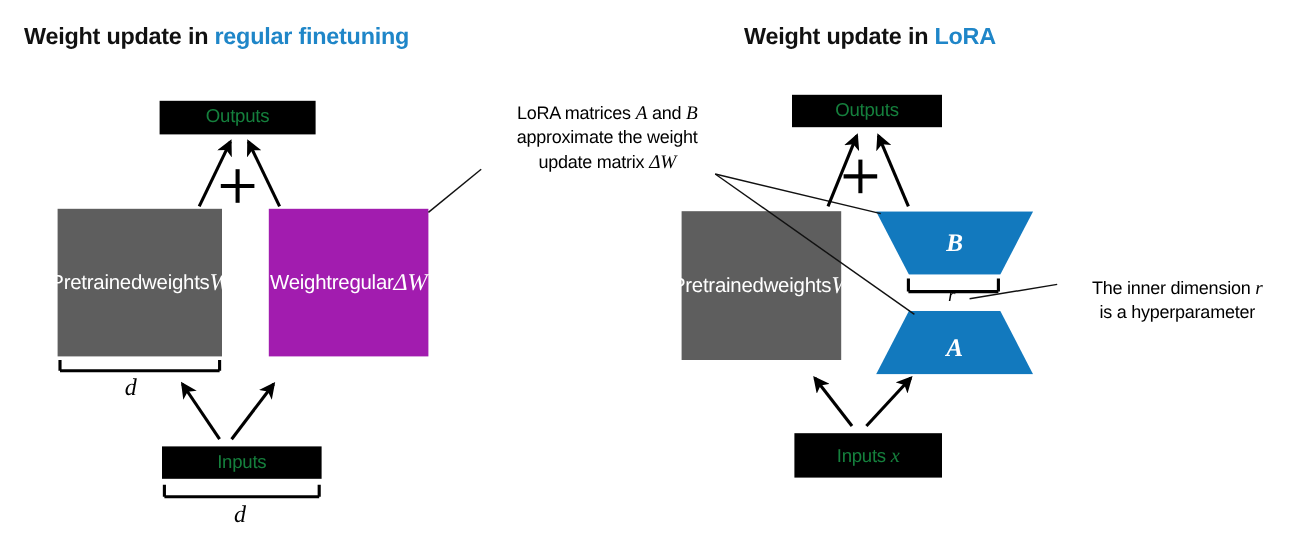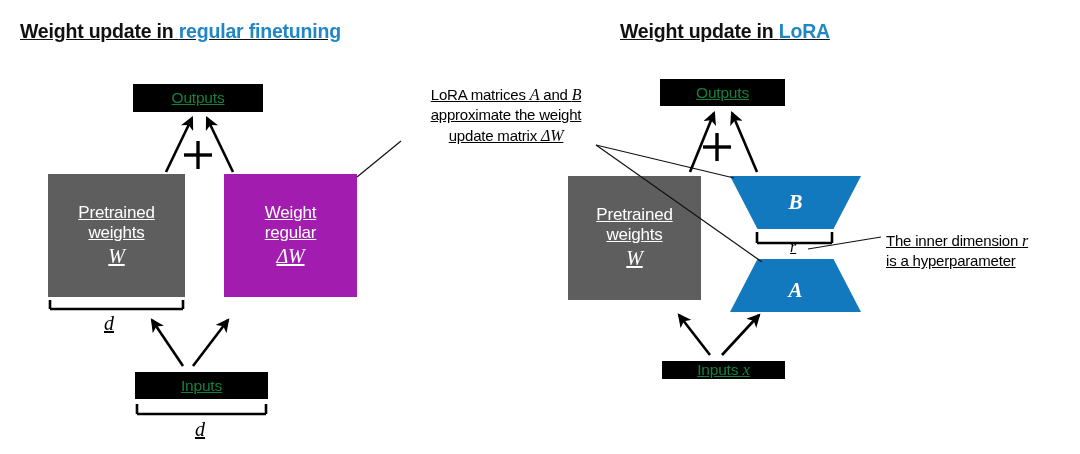--- a/index.html
+++ b/index.html
@@ -2,59 +2,59 @@
 <html><head>
 <meta charset="utf-8">
 <style>
   html,body{margin:0;padding:0;}
   body{
     width:1080px;height:454px;background:#ffffff;
     font-family:"Liberation Sans", sans-serif;
     position:relative;overflow:hidden;
   }
   .stage{position:absolute;left:0;top:0;width:1080px;height:454px;}
-  .abs{position:absolute;text-decoration:underline;}
+  .abs{position:absolute;}
 
   
   .title{
     font-size:19.5px;font-weight:bold;color:#111111;
     letter-spacing:-0.2px;white-space:nowrap;
   }
   .title .accent{color:#1f86c8;}
 
   
   .box{
     display:flex;align-items:center;justify-content:center;
     text-align:center;color:#15803d;box-sizing:border-box;
   }
   .box-black{background:#000000;font-size:15.5px;letter-spacing:-0.2px;}
   .box-gray{background:#5e5e5e;}
   .box-blue{background:#a21caf;}
   .box-stack{
-    display:flex;flex-direction:column;align-items:center;justify-content:center;
+    display:flex;flex-direction:row;align-items:center;justify-content:center;
     line-height:1.17;font-size:17px;color:#fff;letter-spacing:-0.2px;
   }
   .mathi{font-family:"Liberation Serif", serif;font-style:italic;font-size:20px;}
   .mathi-sm{font-family:"Liberation Serif", serif;font-style:italic;font-size:16px;}
   .sym-row{margin-top:2px;white-space:nowrap;}
 
   
   .trap-b{background:#1279be;clip-path:polygon(0% 0%,100% 0%,79% 100%,21% 100%);}
   .trap-a{background:#1279be;clip-path:polygon(21% 0%,79% 0%,100% 100%,0% 100%);}
   .trap-label{
     position:absolute;left:0;right:0;text-align:center;color:#ffffff;
     font-family:"Liberation Serif", serif;font-style:italic;font-weight:bold;font-size:21px;
   }
 
   
   .anno{
     font-size:15px;color:#000000;line-height:1.32;text-align:center;
     letter-spacing:-0.2px;white-space:nowrap;
   }
-  .anno-left{text-align:left;}
+  .anno-left{text-align:center;}
 
   
   svg.overlay{position:absolute;left:0;top:0;width:1080px;height:454px;overflow:visible;}
   .stroke{stroke:#000;fill:none;}
   .thin{stroke:#111;stroke-width:1.2;fill:none;}
   .plus{stroke:#000;stroke-width:3.4;stroke-linecap:butt;}
 </style>
 </head>
 <body>
 
@@ -117,21 +117,21 @@
     <div class="trap-label" style="top:14px;">B</div>
   </div>
 
   <div class="abs mathi-sm" style="left:790px;top:238px;">r</div>
 
   <div class="abs" style="left:730px;top:259px;width:131px;height:53px;">
     <div class="trap-a" style="width:100%;height:100%;"></div>
     <div class="trap-label" style="top:19px;">A</div>
   </div>
 
-  <div class="abs box box-black" style="left:662px;top:361px;width:123px;height:18px;">
+  <div class="abs box box-black" style="left:662px;top:361px;width:123px;height:37px;">
     <span><span>Inputs </span><span class="mathi-sm" style="font-size:17px;">x</span></span>
   </div>
 
   <div class="abs anno anno-left" style="left:886px;top:230px;width:190px;">
     <div><span>The inner dimension </span><span class="mathi-sm">r</span></div>
     <div>is a hyperparameter</div>
   </div>
 
   <svg class="overlay" viewBox="0 0 1080 454">
     <defs>

